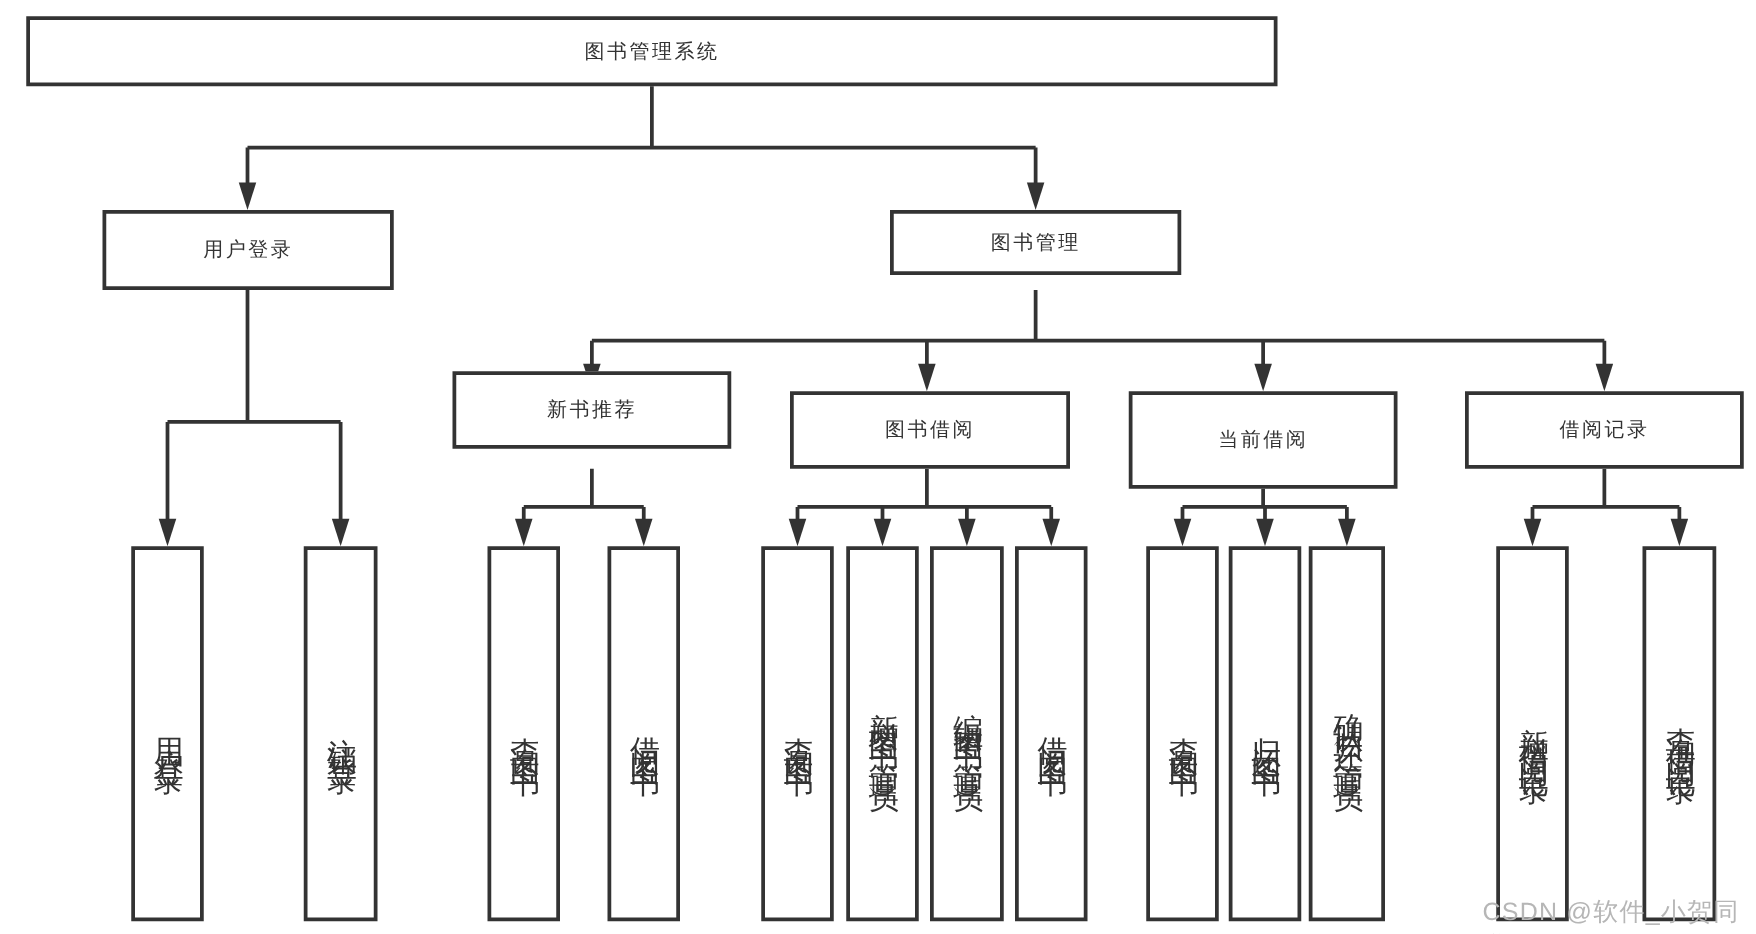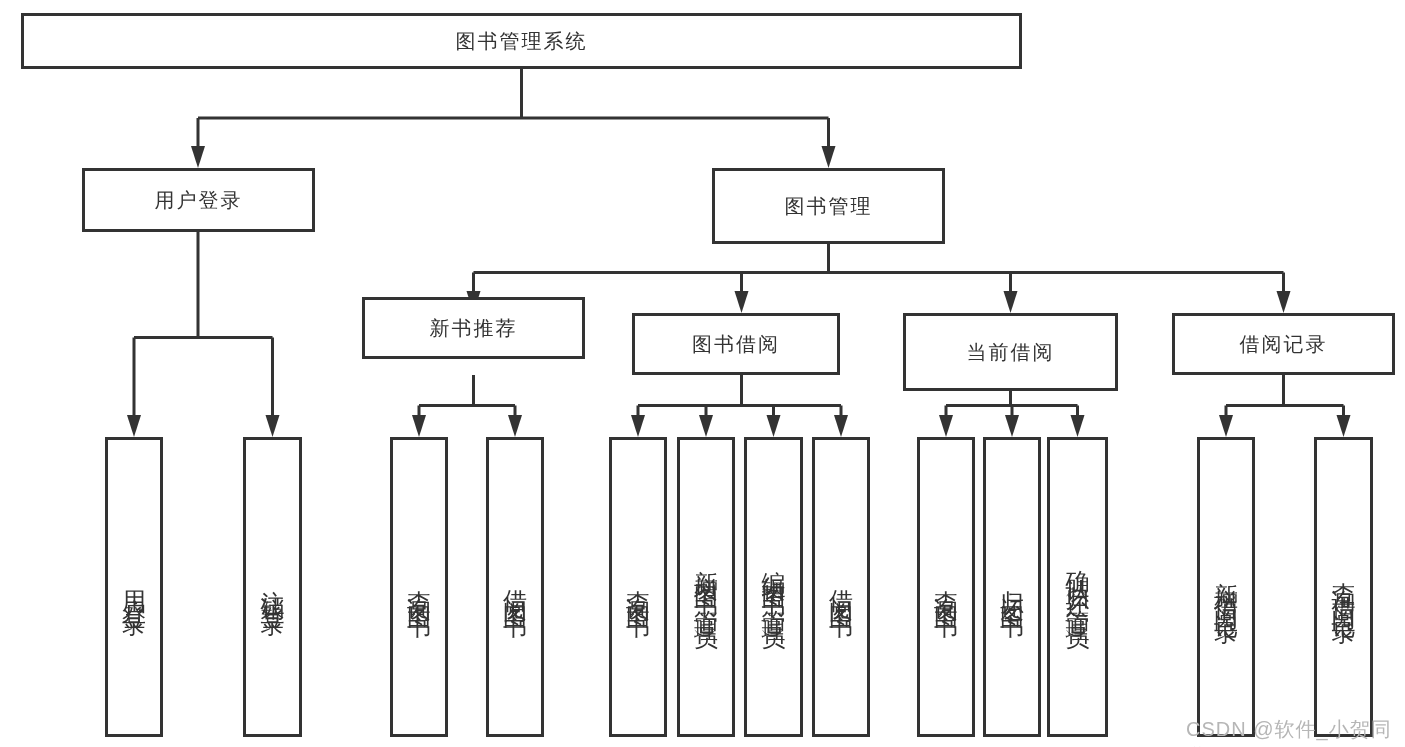--- a/index.html
+++ b/index.html
@@ -11,21 +11,21 @@
     color:#333333;
     overflow:hidden;
   }
   svg.connectors{position:absolute;left:0;top:0;}
   svg.connectors path{stroke:#333333;stroke-width:3;fill:none;}
   svg.connectors polygon{fill:#333333;stroke:none;}
   .box{
     position:absolute;box-sizing:border-box;
     border:3px solid #333333;background:#ffffff;
     display:flex;align-items:center;justify-content:center;
-    font-size:20px;letter-spacing:2px;
+    font-size:16px;letter-spacing:2px;
     white-space:nowrap;
   }
   .vbox{
     writing-mode:vertical-rl;
     text-orientation:mixed;
     font-size:24px;letter-spacing:8px;
     white-space:nowrap;
   }
   .watermark{
     position:absolute;left:1186px;top:716px;
@@ -77,24 +77,24 @@
     <g>
       <path d="M1283.5 375 V405.5 M1226 405.5 H1343.5 M1226 405.5 V419 M1343.5 405.5 V419"></path>
       <polygon points="1219,415 1233,415 1226,437"></polygon>
       <polygon points="1336.5,415 1350.5,415 1343.5,437"></polygon>
     </g>
   </svg>
 
   <div class="box" style="left:21px;top:13px;width:1001px;height:56px">图书管理系统</div>
 
   <div class="box" style="left:82px;top:168px;width:233px;height:64px">用户登录</div>
-  <div class="box" style="left:712px;top:168px;width:233px;height:76px">图书管理</div>
+  <div class="box" style="left:712px;top:168px;width:233px;height:52px">图书管理</div>
 
   <div class="box" style="left:362px;top:297px;width:223px;height:62px">新书推荐</div>
-  <div class="box" style="left:632px;top:313px;width:208px;height:62px">图书借阅</div>
+  <div class="box" style="left:632px;top:313px;width:224px;height:62px">图书借阅</div>
   <div class="box" style="left:903px;top:313px;width:215px;height:78px">当前借阅</div>
   <div class="box" style="left:1172px;top:313px;width:223px;height:62px">借阅记录</div>
 
   <div class="box vbox" style="left:105px;top:437px;width:58px;height:300px">用户登录</div>
   <div class="box vbox" style="left:243px;top:437px;width:59px;height:300px">注销登录</div>
 
   <div class="box vbox" style="left:390px;top:437px;width:58px;height:300px">查询图书</div>
   <div class="box vbox" style="left:486px;top:437px;width:58px;height:300px">借阅图书</div>
 
   <div class="box vbox" style="left:609px;top:437px;width:58px;height:300px">查询图书</div>

